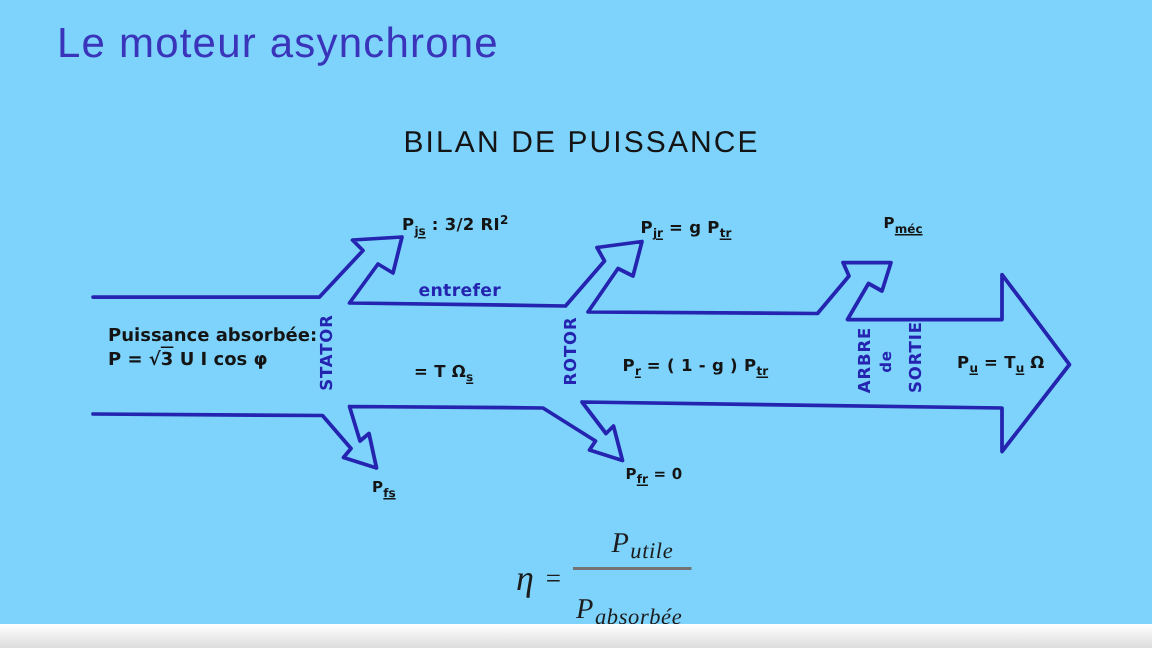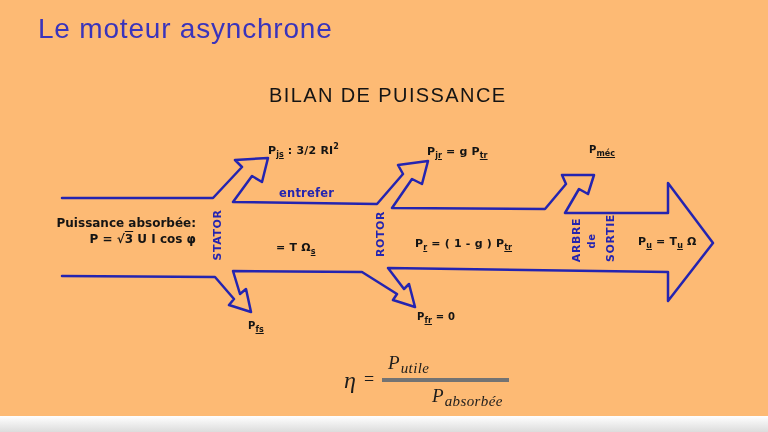--- a/index.html
+++ b/index.html
@@ -1,17 +1,17 @@
 <!DOCTYPE html>
 <html><head>
 <meta charset="utf-8">
 <style>
   html,body { margin:0; padding:0; background:#fff; }
   .slide {
-    position:relative; width:768px; height:432px; background:#fdba74;
+    position:relative; width:768px; height:432px; background:#7dd3fc;
     overflow:hidden; font-family:"Liberation Sans", sans-serif;
   }
   .bottom-fade {
     position:absolute; left:0; bottom:0; width:768px; height:16px;
     background:linear-gradient(#ffffff, #dcdcdc);
   }
   .page-title {
     position:absolute; left:38px; top:13px;
     font-size:28px; letter-spacing:0.8px; color:#3a34bb; font-weight:500;
     white-space:nowrap;
@@ -23,21 +23,21 @@
   svg.flow { position:absolute; left:0; top:0; }
   .lbl {
     position:absolute; font-family:"DejaVu Sans", sans-serif; font-weight:bold;
     font-size:11px; color:#141414; white-space:nowrap; letter-spacing:0.2px;
   }
   .lbl sub { font-size:8px; letter-spacing:0;text-decoration:underline; }
   .lbl sup { font-size:8px; letter-spacing:0; }
   .sm { font-size:10px; }
   .blue { color:#2424b0; }
   .absorbee {
-    position:absolute; left:44px; top:215px; width:152px; text-align:right;
+    position:absolute; left:72px; top:215px; width:152px; text-align:left;
     font-family:"DejaVu Sans", sans-serif; font-weight:bold; font-size:12px;
     color:#141414; line-height:1.35; white-space:nowrap;
   }
   .rad { text-decoration:overline; }
   .vlabel {
     position:absolute; font-family:"DejaVu Sans", sans-serif; font-weight:bold;
     font-size:11px; color:#2424b0; text-align:center; white-space:nowrap;
     transform:rotate(-90deg); letter-spacing:0.6px;
   }
   .v-stator { left:183px; top:228px; width:70px; height:14px; }
@@ -45,22 +45,22 @@
   .v-arbre  { left:547px; top:233px; width:60px; height:14px; }
   .v-de     { left:578px; top:234px; width:30px; height:14px; font-size:10px; }
   .v-sortie { left:576px; top:231px; width:70px; height:14px; }
   .eta {
     position:absolute; left:344px; top:352px; display:flex; align-items:center;
     gap:8px; color:#1c1c1c;
   }
   .eta-sym { font:italic 24px "Liberation Serif", serif; position:relative; top:1px; }
   .eta-eq  { font:18px "Liberation Serif", serif; }
   .frac { display:inline-block; text-align:left; }
-  .num { border-bottom:4px solid #737373; padding:0 12px 4px 6px; }
-  .den { padding:3px 6px 0 2px;margin-left:48px; }
+  .num { border-bottom:2px solid #737373; padding:0 12px 4px 6px;text-align:right; }
+  .den { padding:16px 6px 0 2px; }
   .fp { font:italic 19px "Liberation Serif", serif; }
   .fs { font:italic 15px "Liberation Serif", serif; position:relative; top:4px;
         margin-left:1px; letter-spacing:0.4px; }
 </style>
 </head>
 <body>
 
 <div class="slide">
 
   <div class="page-title">Le moteur asynchrone</div>

